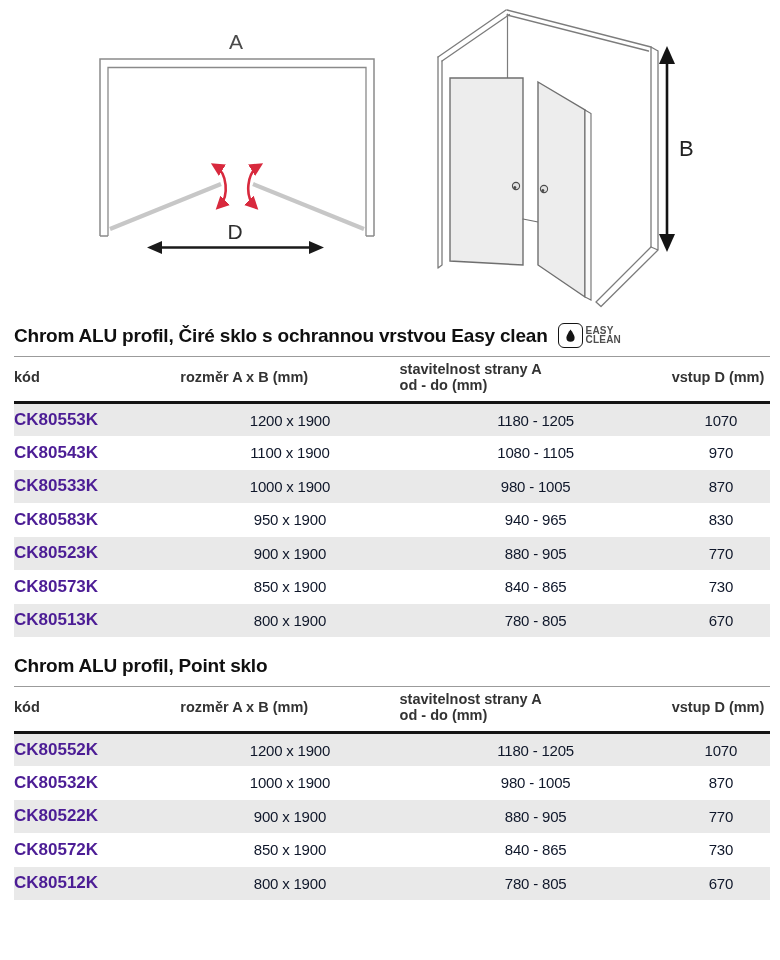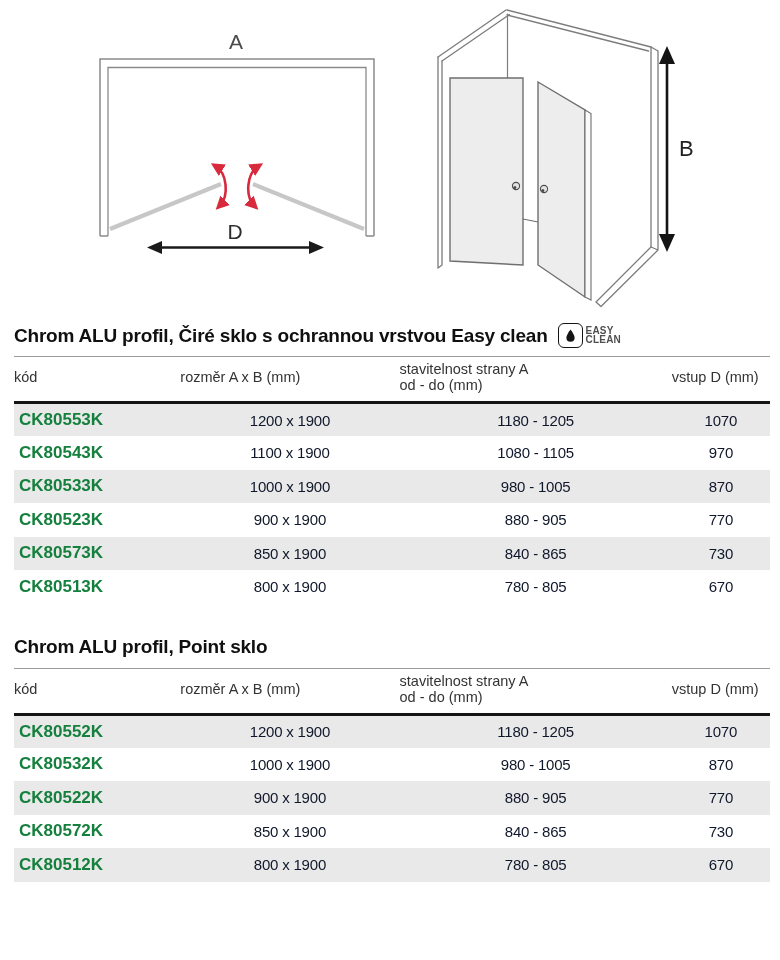--- a/index.html
+++ b/index.html
@@ -37,32 +37,32 @@
   
   table.spec {
     width: 756px; margin: 0 0 0 14px;
     border-collapse: collapse; table-layout: fixed;
   }
   table.spec thead tr {
     border-top: 1px solid #9b9b9b;
     border-bottom: 3px solid #141414;
   }
   table.spec th {
-    font-weight: 400; font-size: 14.5px; color: #333;
+    font-weight: 700; font-size: 14.5px; color: #333;
     padding: 4px 0 8px 0; line-height: 16px; vertical-align: middle;
   }
   th.c0 { text-align: left; padding-left: 5px; }
   th.c1, th.c2, th.c3 { text-align: left; }
   table.spec td {
     height: 33.5px; padding: 0; font-size: 15px; color: #0f172a;
     text-align: center; letter-spacing: -0.2px;
   }
   table.spec td.c0 {
-    text-align: left; padding-left: 5px;
-    font-weight: 700; color: #15803d; font-size: 17px; letter-spacing: 0;
+    text-align: left; 
+    font-weight: 700; color: #4c1d95; font-size: 17px; letter-spacing: 0;
   }
   table.spec tbody tr:nth-child(odd) { background: #e9e9e9; }
 </style>
 </head>
 <body>
 
 <div class="page">
 
   <svg class="diagrams" viewBox="0 0 780 312">
     <defs>
@@ -168,41 +168,47 @@
           <td class="c2">1080 - 1105</td>
           <td class="c3">970</td>
         </tr>
         <tr>
           <td class="c0">CK80533K</td>
           <td class="c1">1000 x 1900</td>
           <td class="c2">980 - 1005</td>
           <td class="c3">870</td>
         </tr>
         <tr>
+          <td class="c0">CK80583K</td>
+          <td class="c1">950 x 1900</td>
+          <td class="c2">940 - 965</td>
+          <td class="c3">830</td>
+        </tr>
+        <tr>
           <td class="c0">CK80523K</td>
           <td class="c1">900 x 1900</td>
           <td class="c2">880 - 905</td>
           <td class="c3">770</td>
         </tr>
         <tr>
           <td class="c0">CK80573K</td>
           <td class="c1">850 x 1900</td>
           <td class="c2">840 - 865</td>
           <td class="c3">730</td>
         </tr>
         <tr>
           <td class="c0">CK80513K</td>
           <td class="c1">800 x 1900</td>
           <td class="c2">780 - 805</td>
           <td class="c3">670</td>
         </tr>
       </tbody>
   </table>
 
-  <div class="section-title-row" style="margin-top:30px">
+  <div class="section-title-row" style="margin-top:15px">
     <span class="section-title">Chrom ALU profil, Point sklo</span>
   </div>
 
   <table class="spec">
     <colgroup>
         <col style="width:22%">
         <col style="width:29%">
         <col style="width:36%">
         <col style="width:13%">
       </colgroup>

